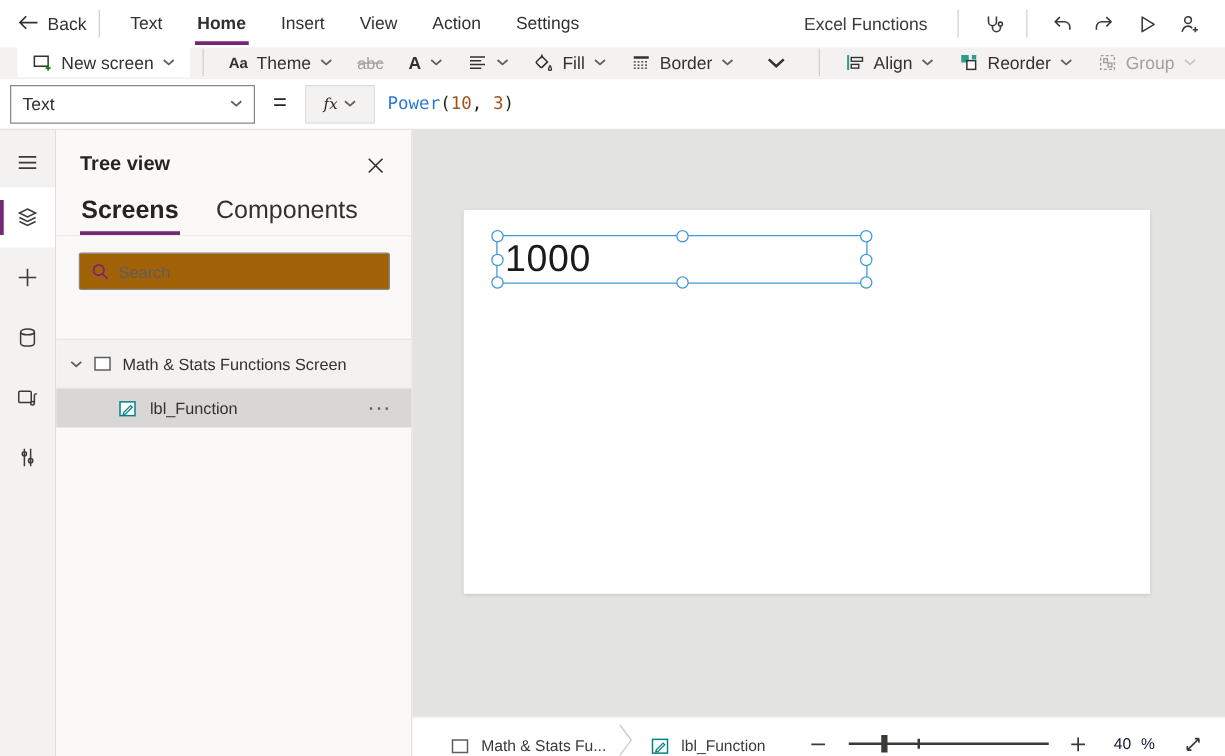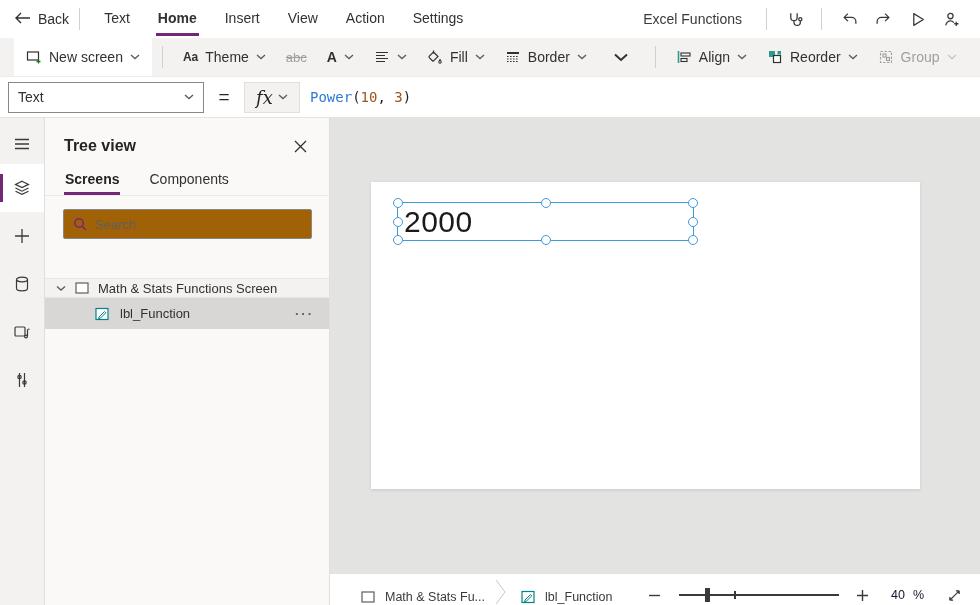--- a/index.html
+++ b/index.html
@@ -18,38 +18,38 @@
   .menu { display: flex; height: 38px; }
   .menu-item { padding: 0 14px; line-height: 37px; position: relative; cursor: pointer; }
   .menu-item.active { font-weight: bold; }
   .menu-item.active .underline { position: absolute; left: 12px; right: 12px; bottom: 2px; height: 3px; background: #742774; }
   .top-right { margin-left: auto; display: flex; align-items: center; }
   .app-title { color: #3b3a39; margin-right: 14px; }
   .top-icon { width: 34px; height: 30px; display: flex; align-items: center; justify-content: center; cursor: pointer; }
   .top-icon svg { width: 17px; height: 17px; }
 
   
-  .ribbon { height: 38px; background: #f3f2f1; display: flex; align-items: center; padding-left: 14px; font-size: 14px; flex: none; }
+  .ribbon { height: 24px; background: #f3f2f1; display: flex; align-items: center; padding-left: 14px; font-size: 14px; flex: none; }
   .rb { display: flex; align-items: center; gap: 7px; padding: 0 10px; height: 38px; cursor: pointer; white-space: nowrap; }
   .rb.white { background: #fff; padding: 0 12px; }
   .rb.disabled { color: #a19f9d; cursor: default; }
   .rb svg.g16 { width: 16px; height: 16px; }
   .theme-aa { font-size: 12px; font-weight: bold; line-height: 11px; text-align: center; }
   .theme-aa .bar { height: 3px; width: 15px; margin-top: 1px; background: linear-gradient(90deg,#d13438 25%,#ffb900 25% 50%,#107c10 50% 75%,#0078d4 75%); }
   .strike { color: #a19f9d; text-decoration: line-through; font-size: 13px; }
   .fontcolor { font-size: 14px; font-weight: bold; line-height: 13px; text-align: center; }
   .fontcolor .bar { height: 3px; width: 14px; margin-top: 1px; background: #201f1e; }
   .more-chev { width: 16px; height: 9px; fill: none; stroke: #323130; stroke-width: 2px; }
 
   
   .fbar { height: 42px; background: #fff; border-top: 1px solid #ececeb; border-bottom: 1px solid #e3e3e2; display: flex; align-items: center; flex: none; }
   .prop-select { width: 196px; height: 31px; margin-left: 8px; border: 1px solid #8a8886; background: #fff; display: flex; align-items: center; justify-content: space-between; padding: 0 9px; font-size: 14px; cursor: pointer; }
   .equals { width: 40px; text-align: center; font-size: 19px; color: #252423; }
   .fx-box { width: 56px; height: 31px; background: #f3f2f1; border: 1px solid #e1dfdd; display: flex; align-items: center; justify-content: center; gap: 5px; cursor: pointer; }
-  .fx-label { font-family: "DejaVu Serif", serif; font-style: italic; font-size: 18px; color: #252423; }
+  .fx-label { font-family: "DejaVu Serif", serif; font-style: italic; font-size: 12px; color: #252423; }
   .formula { margin-left: 10px; font-family: "DejaVu Sans Mono", "Liberation Mono", monospace; font-size: 14px; color: #201f1e; }
   .tok-fn { color: #2b7bd6; }
   .tok-num { color: #a0521f; }
 
   
   .content { flex: 1; display: flex; min-height: 0; }
 
   
   .rail { width: 45px; background: #f3f2f1; border-right: 1px solid #e1dfdd; display: flex; flex-direction: column; align-items: stretch; padding-top: 6px; flex: none; }
   .rail-item { height: 48px; display: flex; align-items: center; justify-content: center; position: relative; cursor: pointer; }
@@ -58,31 +58,31 @@
   .rail-item.selected .selbar { position: absolute; left: 0; top: 10px; bottom: 10px; width: 3px; background: #742774; }
   .rail-item svg { width: 18px; height: 18px; }
 
   
   .panel { width: 285px; background: #faf9f8; border-right: 1px solid #e1dfdd; display: flex; flex-direction: column; flex: none; font-size: 13px; }
   .panel-header { display: flex; align-items: center; justify-content: space-between; padding: 15px 16px 10px 19px; }
   .panel-title { font-size: 16px; font-weight: bold; color: #252423; }
   .close-x { width: 26px; height: 26px; display: flex; align-items: center; justify-content: center; cursor: pointer; }
   .close-x svg { width: 13px; height: 13px; stroke: #323130; stroke-width: 1.3px; }
   .tabs { display: flex; gap: 28px; padding: 0 19px; border-bottom: 1px solid #edebe9; }
-  .tab { padding: 2px 1px 8px; font-size: 14px; position: relative; cursor: pointer; color: #323130; }
+  .tab { padding: 2px 1px 8px; font-size: 20px; position: relative; cursor: pointer; color: #323130; }
   .tab.active { font-weight: bold; color: #252423; }
   .tab.active .tab-underline { position: absolute; left: 0; right: 0; bottom: 0; height: 3px; background: #742774; }
   .searchbox { margin: 13px 17px 12px 18px; height: 30px; background: #a16207; border: 1px solid #8a8886; border-radius: 2px; display: flex; align-items: center; padding: 0 9px; gap: 8px; }
   .searchbox svg { width: 14px; height: 14px; stroke: #742774; fill: none; stroke-width: 1.4px; flex: none; }
   .searchbox input { border: none; outline: none; flex: 1; font-size: 13px; font-family: inherit; background: transparent; color: #252423; }
   .searchbox input::placeholder { color: #605e5c; }
   .tree { flex: 1; }
   .tree-row { display: flex; align-items: center; height: 27px; cursor: pointer; }
   .tree-row.app { padding-left: 38px; gap: 11px; }
-  .tree-row.screen { padding-left: 11px; gap: 8px; background: #f3f2f1; border-top: 1px solid #e8e6e4; border-bottom: 1px solid #e8e6e4; height: 20px; }
+  .tree-row.screen { padding-left: 11px; gap: 8px; background: #f3f2f1; border-top: 1px solid #e8e6e4; border-bottom: 1px solid #e8e6e4; height: 40px; }
   .tree-row.control { padding-left: 49px; gap: 10px; background: #d8d7d5; height: 31px; }
   .tree-row .lbl { color: #323130; }
   .tree-row.screen .chevron { width: 10px; height: 7px; }
   .tree-more { margin-left: auto; margin-right: 15px; color: #605e5c; letter-spacing: 2px; font-size: 13px; font-weight: bold; }
   .t-icon { width: 16px; height: 16px; flex: none; }
 
   
   .main { flex: 1; position: relative; background: #e3e3e2; min-width: 0; }
   .artboard { position: absolute; left: 41px; top: 64px; width: 549px; height: 307px; background: #fff; box-shadow: 0 1px 3px rgba(0,0,0,.12); }
   .sel-box { position: absolute; left: 26px; top: 20px; width: 297px; height: 39px; border: 1px solid #3d9bd9; }
@@ -370,21 +370,21 @@
             </svg>
           <span class="lbl">lbl_Function</span>
           <span class="tree-more">···</span>
         </div>
       </div>
     </div>
 
     <div class="main">
       <div class="artboard">
         <div class="sel-box">
-          <div class="sel-label">2000</div>
+          <div class="sel-label">1000</div>
           <span class="handle h-nw"></span>
           <span class="handle h-n"></span>
           <span class="handle h-ne"></span>
           <span class="handle h-w"></span>
           <span class="handle h-e"></span>
           <span class="handle h-sw"></span>
           <span class="handle h-s"></span>
           <span class="handle h-se"></span>
         </div>
       </div>

